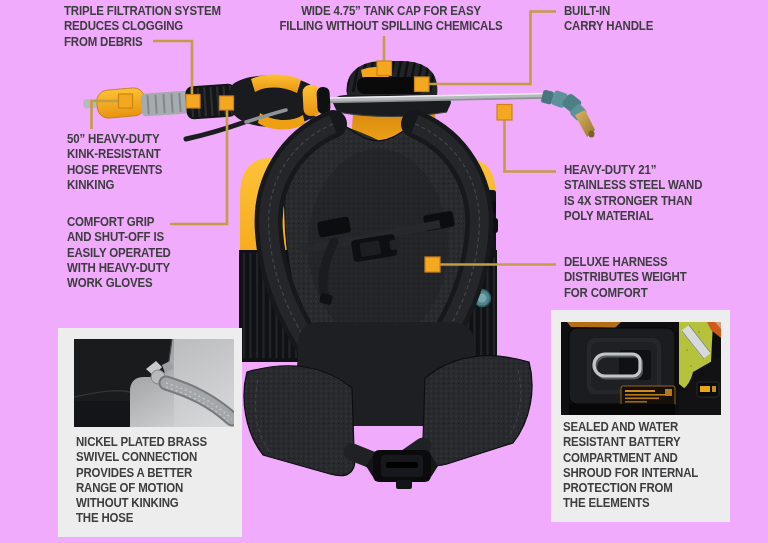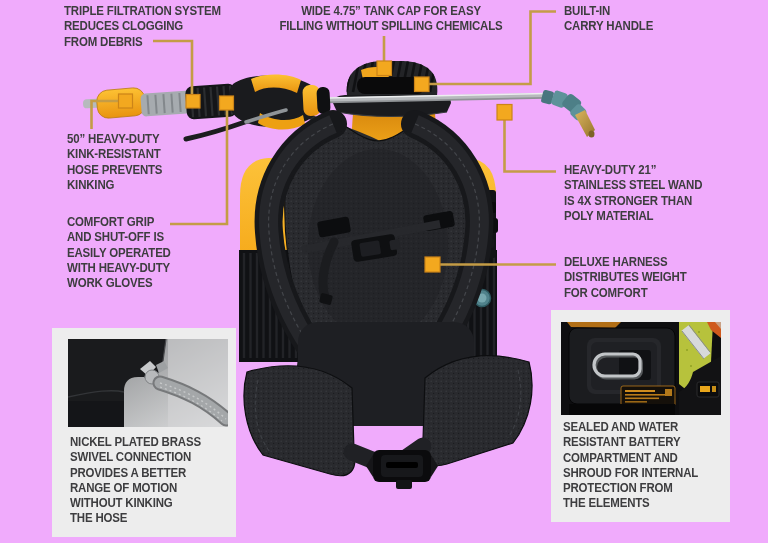--- a/index.html
+++ b/index.html
@@ -221,21 +221,21 @@
 WITH HEAVY-DUTY
 WORK GLOVES</div>
   <div class="callout" style="left:564px;top:162px;">HEAVY-DUTY 21”
 STAINLESS STEEL WAND
 IS 4X STRONGER THAN
 POLY MATERIAL</div>
   <div class="callout" style="left:564px;top:254px;">DELUXE HARNESS
 DISTRIBUTES WEIGHT
 FOR COMFORT</div>
 
-  <div class="panel" style="left:52px;top:328px;width:184px;height:209px;">
+  <div class="panel" style="left:58px;top:328px;width:184px;height:209px;">
     <svg class="photo" style="left:16px;top:11px;" width="160" height="88" viewBox="0 0 160 88">
       <defs>
         <linearGradient id="pgL" x1="0" y1="0" x2="1" y2="1">
           <stop offset="0" stop-color="#7e8082"></stop>
             <stop offset="1" stop-color="#dedfe0"></stop>
         </linearGradient>
       </defs>
       <rect width="160" height="88" fill="url(#pgL)"></rect>
       <rect x="100" y="0" width="60" height="88" fill="#d5d6d7" opacity="0.55"></rect>
       <path d="M0,0 L98,0 L95,22 C94,34 86,38 76,38 L70,38 C60,38 56,44 56,52 L56,88 L0,88 Z" fill="#1a1b1d"></path>

